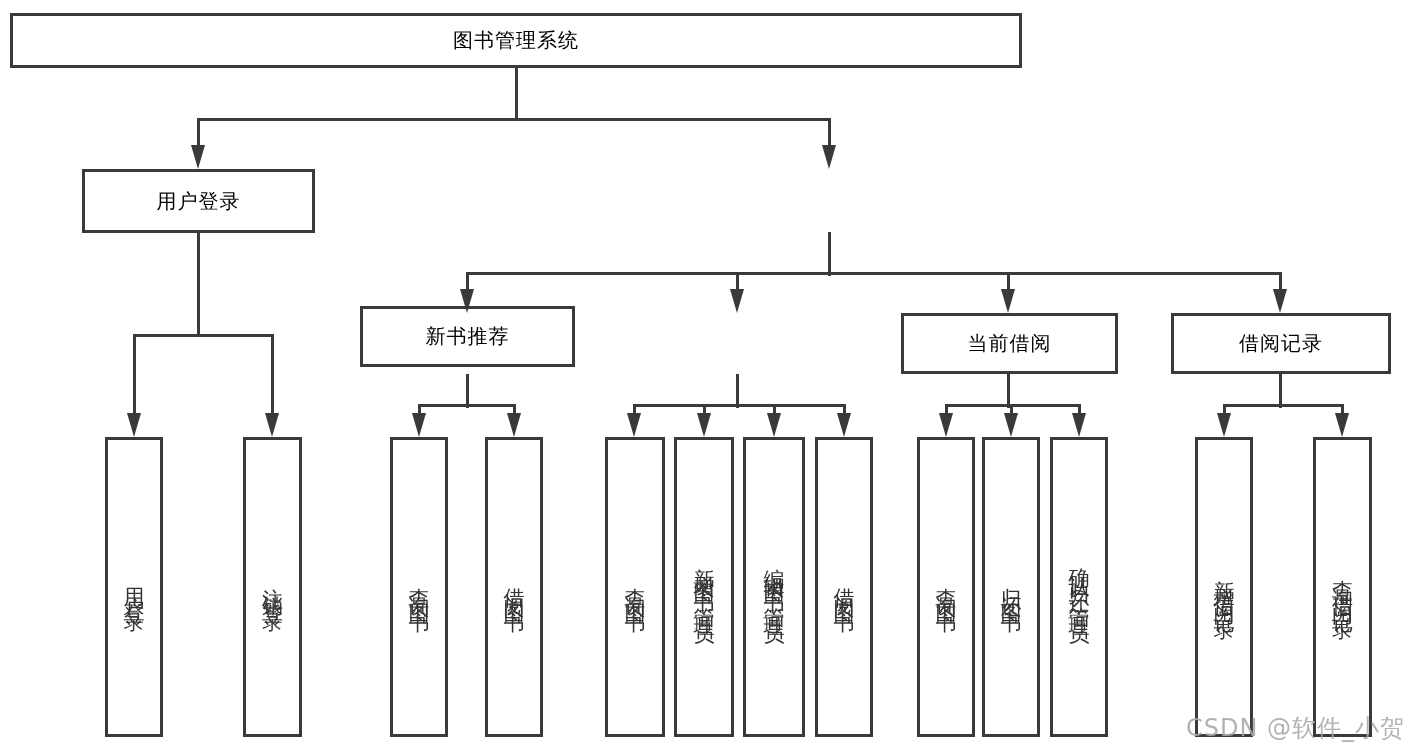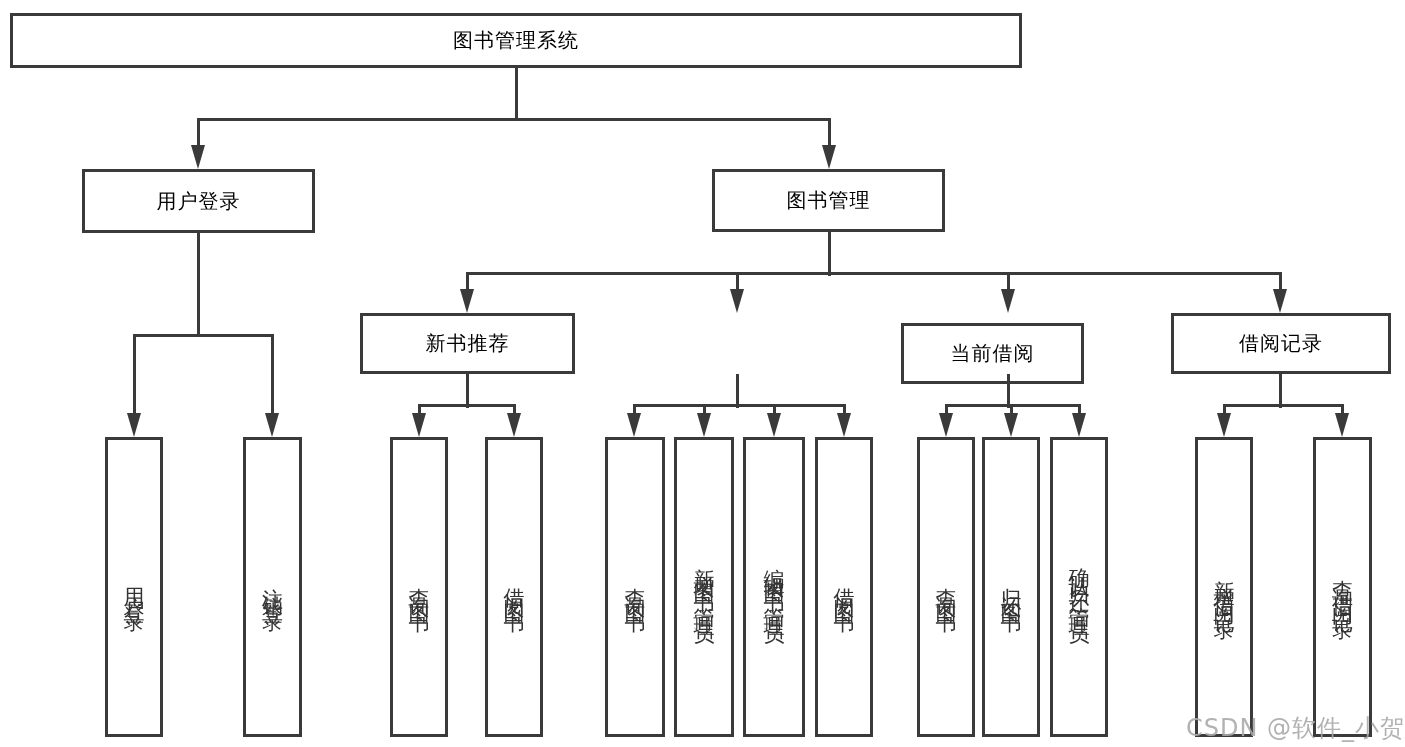--- a/index.html
+++ b/index.html
@@ -31,24 +31,23 @@
   }
 </style>
 </head>
 <body>
 
 <div class="canvas">
 
   <div class="hbox" style="left:10px; top:13px; width:1012px; height:55px;">图书管理系统</div>
 
   <div class="hbox" style="left:82px; top:169px; width:233px; height:64px;">用户登录</div>
-  <div class="hbox" style="left:712px; top:169px; width:233px; height:63px;">图书管理</div>
 
-  <div class="hbox" style="left:360px; top:313px; width:215px; height:61px;">新书推荐</div>
-  <div class="hbox" style="left:901px; top:313px; width:183px; height:61px;margin-top:10px;">当前借阅</div>
+  <div class="hbox" style="left:360px; top:306px; width:215px; height:61px;">新书推荐</div>
+  <div class="hbox" style="left:901px; top:313px; width:217px; height:61px;">当前借阅</div>
   <div class="hbox" style="left:1171px; top:313px; width:220px; height:61px;">借阅记录</div>
 
   <div class="vbox" style="left:105px; top:437px; width:58px; height:300px;">用户登录</div>
   <div class="vbox" style="left:243px; top:437px; width:59px; height:300px;">注销登录</div>
 
   <div class="vbox" style="left:390px; top:437px; width:58px; height:300px;">查询图书</div>
   <div class="vbox" style="left:485px; top:437px; width:58px; height:300px;">借阅图书</div>
 
   <div class="vbox" style="left:605px; top:437px; width:60px; height:300px;">查询图书</div>
   <div class="vbox" style="left:674px; top:437px; width:60px; height:300px;">新增图书（管理员）</div>

